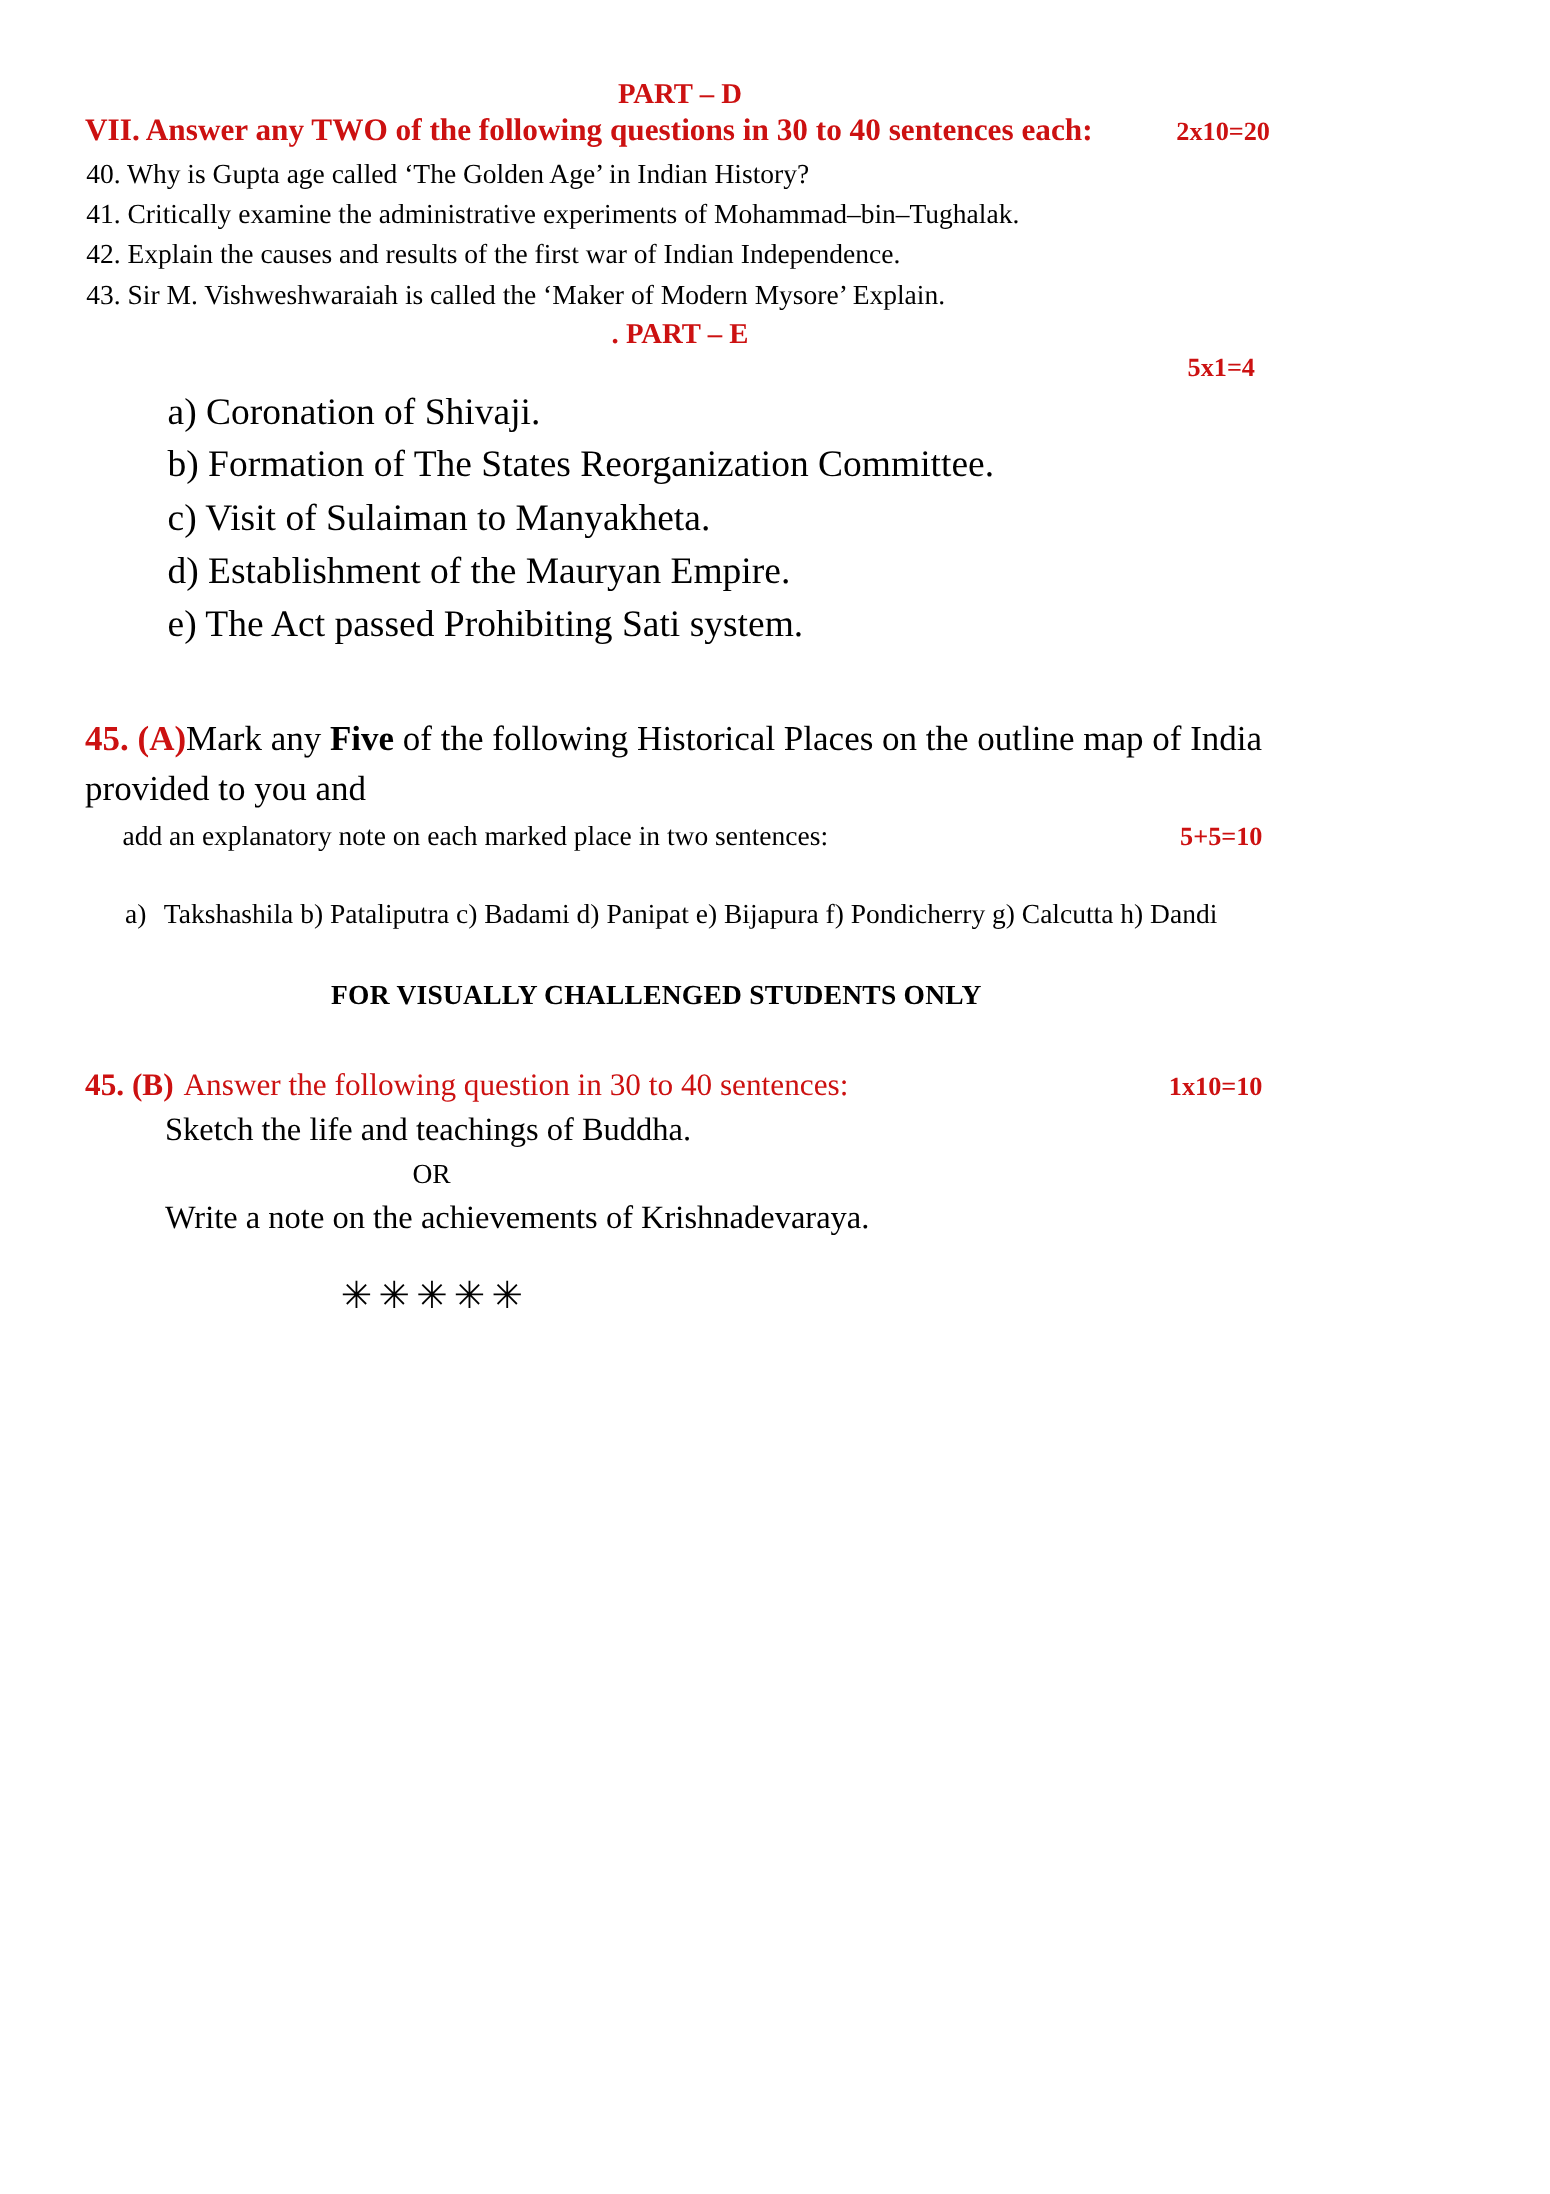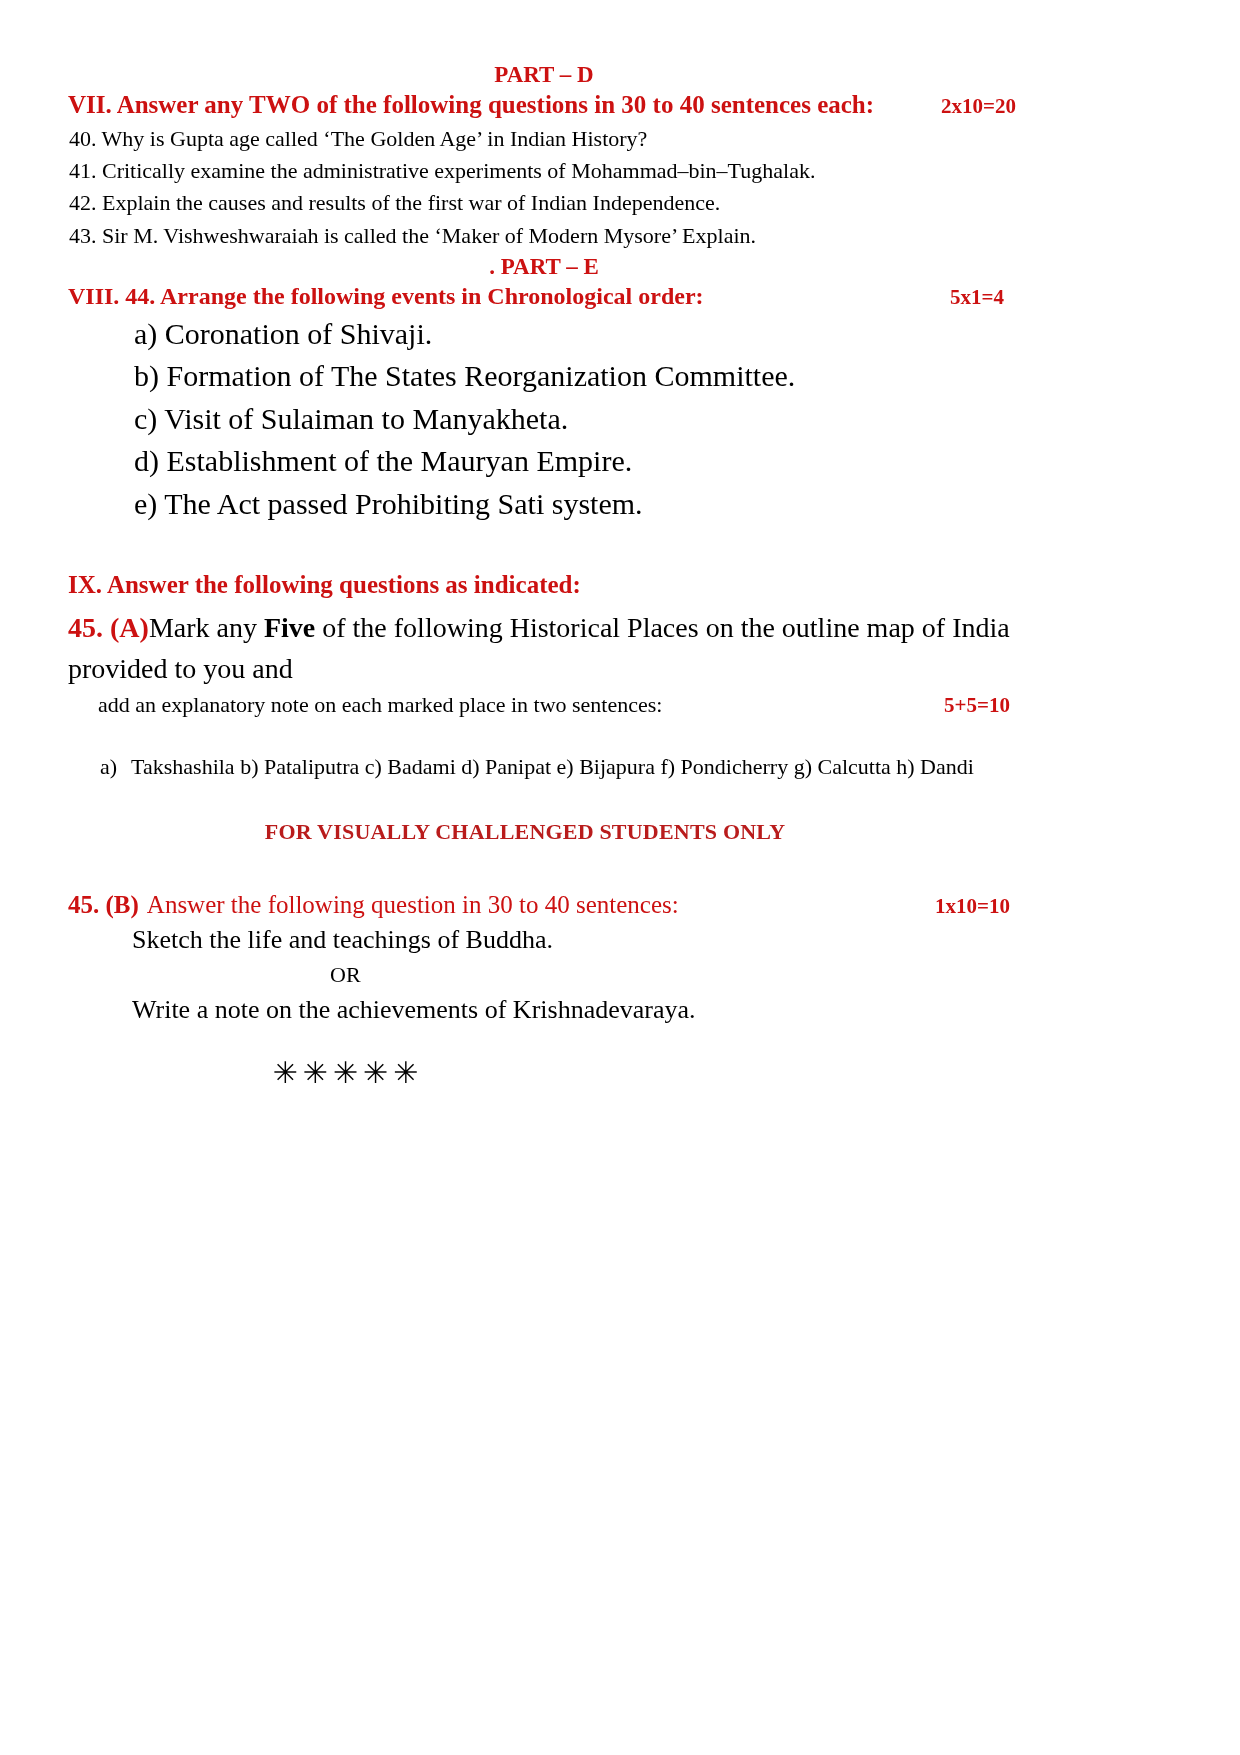--- a/index.html
+++ b/index.html
@@ -137,21 +137,21 @@
     color: #000000;
     margin: 0;
     padding-left: 32px;
   }
   .places-line .pl-a { padding-right: 14px; }
 
   .green-note {
     text-align: center;
     font-size: 22px;
     font-weight: bold;
-    color: #b91c1c;
+    color: #000000;
     letter-spacing: 0.2px;
     margin: 0;
     padding-right: 38px;
   }
 
   .row-45b {
     font-size: 25px;
     color: #cc1111;
     line-height: 1.3;
     margin: 0;
@@ -213,33 +213,31 @@
     </div>
 
     <div class="q-line">40. Why is Gupta age called ‘The Golden Age’ in Indian History?</div>
     <div class="q-line">41. Critically examine the administrative experiments of Mohammad–bin–Tughalak.</div>
     <div class="q-line">42. Explain the causes and results of the first war of Indian Independence.</div>
     <div class="q-line">43. Sir M. Vishweshwaraiah is called the ‘Maker of Modern Mysore’ Explain.</div>
 
     <div class="part-title pe">. PART – E</div>
 
     <div class="section-head-2">
-      <span class="sh-text">VIII. 44. Arrange the following events in Chronological order:</span>
       <span class="sh-marks">5x1=4</span>
     </div>
 
     <div class="sub-line">a) Coronation of  Shivaji.</div>
     <div class="sub-line">b) Formation of The States Reorganization Committee.</div>
     <div class="sub-line">c) Visit of Sulaiman to Manyakheta.</div>
     <div class="sub-line">d) Establishment of the  Mauryan Empire.</div>
     <div class="sub-line">e) The Act passed Prohibiting  Sati system.</div>
 
     <div class="sp-44"></div>
 
-    <div class="section-head-plain">IX. Answer the following questions as indicated:</div>
 
     <div class="sp-6"></div>
 
     <div class="row-45a">
       <span class="lbl">45. (A)</span><span>Mark any </span><span class="b">Five</span><span> of the following Historical Places on the outline map of India provided  to you and</span>
     </div>
 
     <div class="row-45a-2">
       <span>add  an explanatory note on each marked place in two sentences:</span>
       <span class="sh-marks">5+5=10</span>

